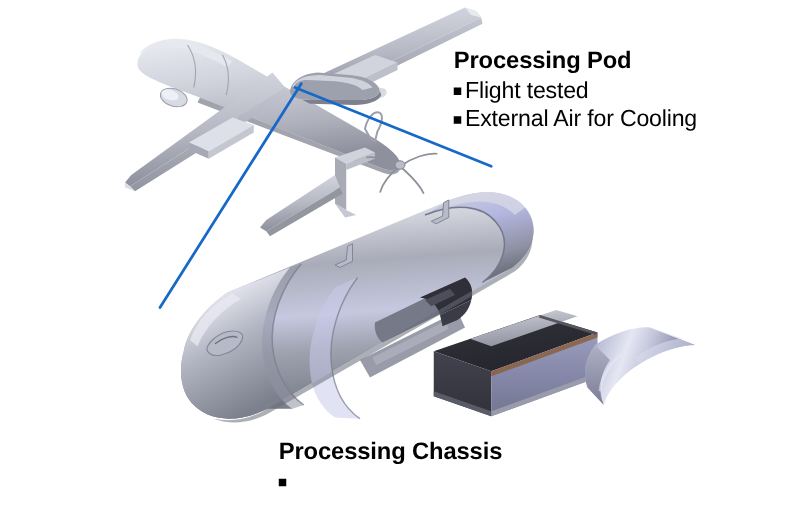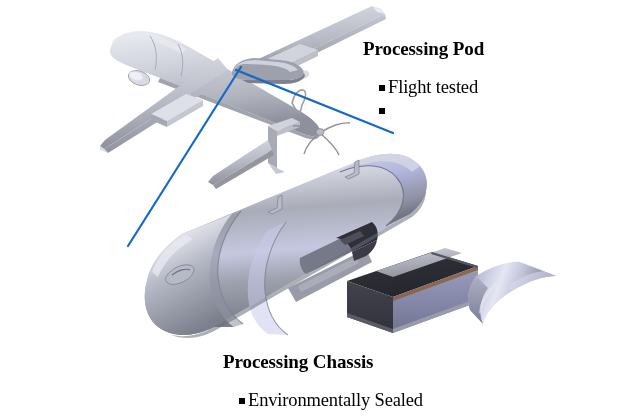--- a/index.html
+++ b/index.html
@@ -19,31 +19,30 @@
     position: absolute;
     left: 0;
     top: 0;
     width: 630px;
     height: 420px;
   }
   .callout {
     position: absolute;
     color: #000000;
     white-space: nowrap;
-    font-family: Liberation Serif, serif;
   }
   .callout-title {
     font-size: 19px;
     font-weight: bold;
     letter-spacing: -0.1px;
     line-height: 22px;
   }
   .callout-list {
     list-style: none;
-    margin: 16px;
+    margin: 0;
     padding: 0;
   }
   .callout-list li {
     font-size: 18.5px;
     line-height: 23px;
     letter-spacing: -0.15px;
     display: block;
   }
   .bullet {
     display: inline-block;
@@ -323,24 +322,24 @@
     <g>
       <line x1="236" y1="70" x2="393" y2="133" stroke="#1769C8" stroke-width="2.2" stroke-linecap="round"></line>
       <line x1="241" y1="67" x2="128" y2="246" stroke="#1769C8" stroke-width="2.2" stroke-linecap="round"></line>
     </g>
   </svg>
 
   <div class="callout" id="callout-pod">
     <div class="callout-title">Processing Pod</div>
     <ul class="callout-list">
       <li><span class="bullet"></span><span>Flight tested</span></li>
+      <li><span class="bullet"></span><span>External Air for Cooling</span></li>
+    </ul>
+  </div>
+
+  <div class="callout" id="callout-chassis">
+    <div class="callout-title">Processing Chassis</div>
+    <ul class="callout-list">
       <li><span class="bullet"></span></li>
     </ul>
   </div>
 
-  <div class="callout" id="callout-chassis">
-    <div class="callout-title">Processing Chassis</div>
-    <ul class="callout-list">
-      <li><span class="bullet"></span><span>Environmentally Sealed</span></li>
-    </ul>
-  </div>
-
 </div>
 
 </body></html>

